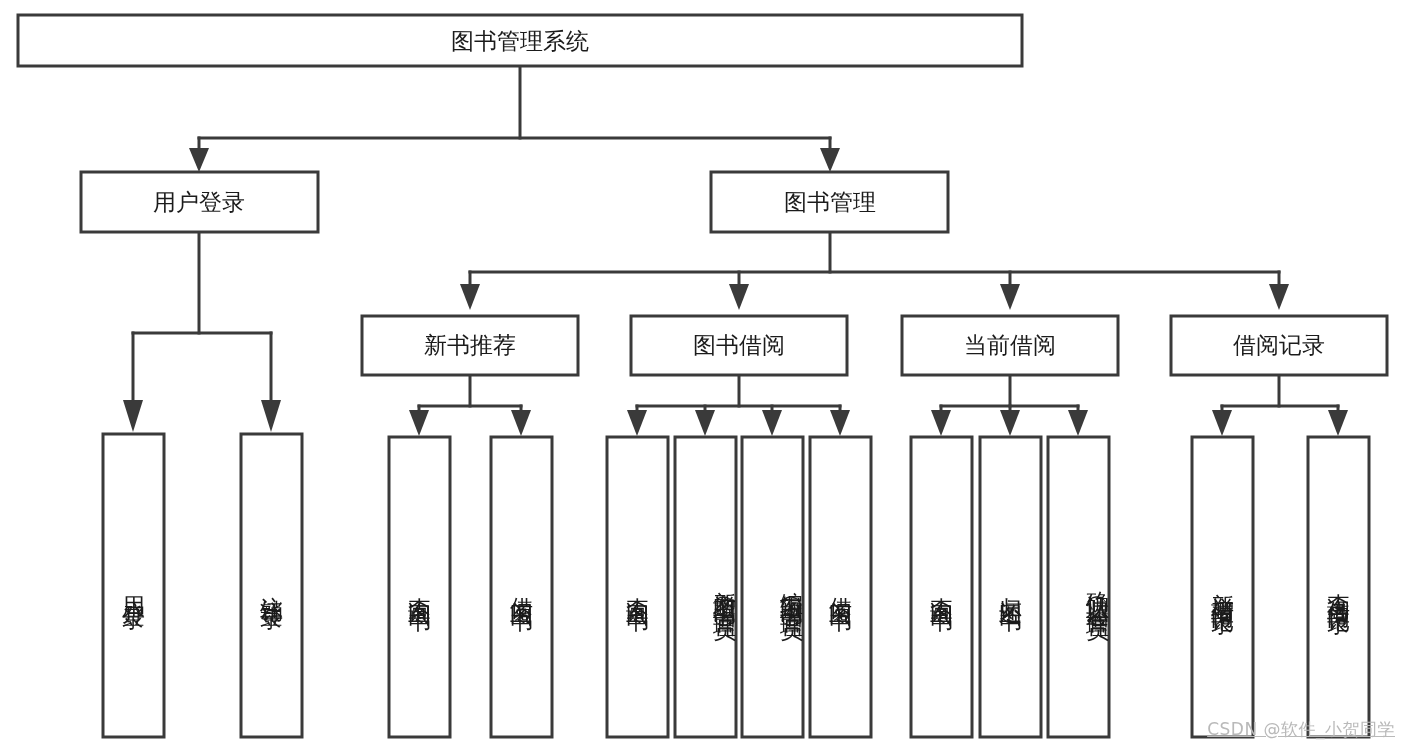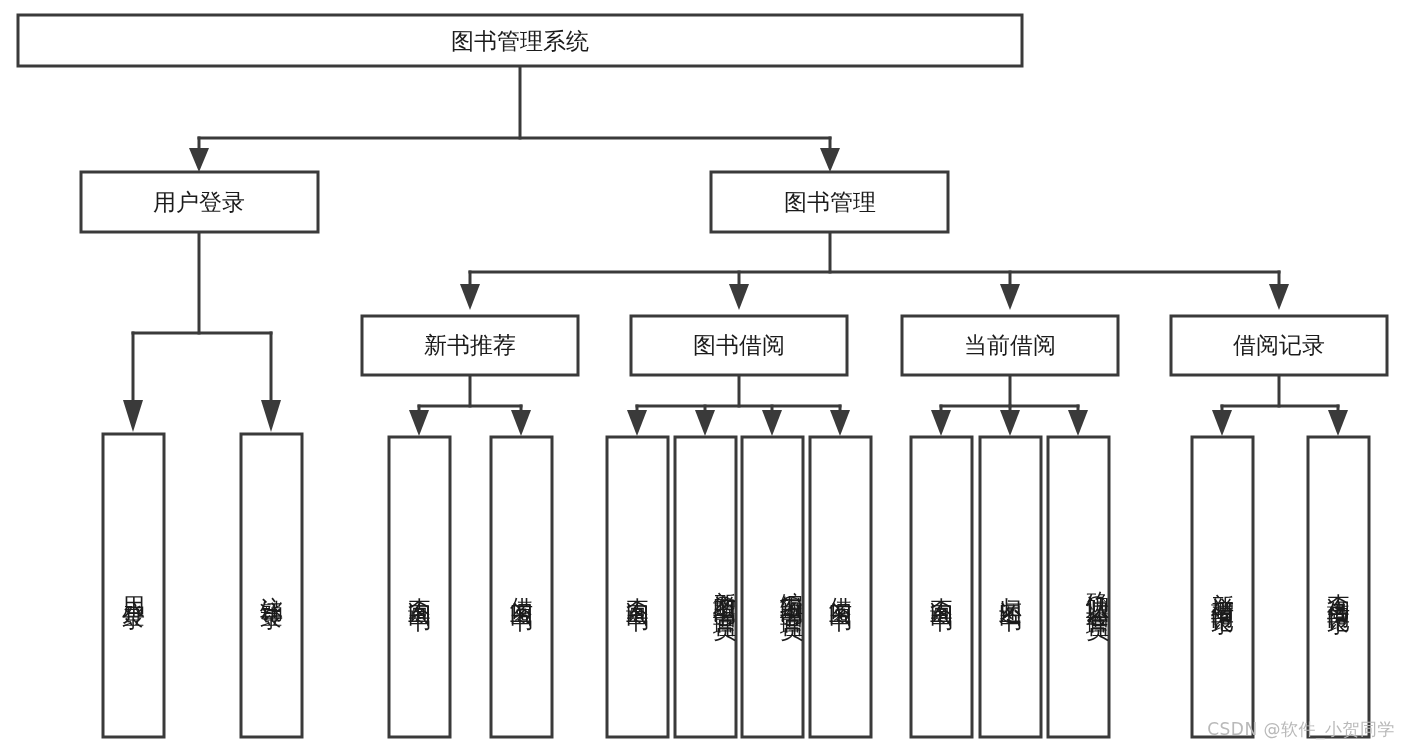--- a/index.html
+++ b/index.html
@@ -67,20 +67,21 @@
   }
   .watermark {
     position: absolute;
     right: 10px;
     bottom: 6px;
     font-family: "DejaVu Sans", "Liberation Sans", sans-serif;
     font-size: 17px;
     color: #b9b9b9;
     white-space: nowrap;
     letter-spacing: 0.5px;
+    text-decoration: underline;
   }
 </style>
 </head>
 <body>
 
 <div id="diagram-root">
 
   <svg class="diagram-canvas" viewBox="0 0 1405 747" xmlns="http://www.w3.org/2000/svg">
 
     <g>

